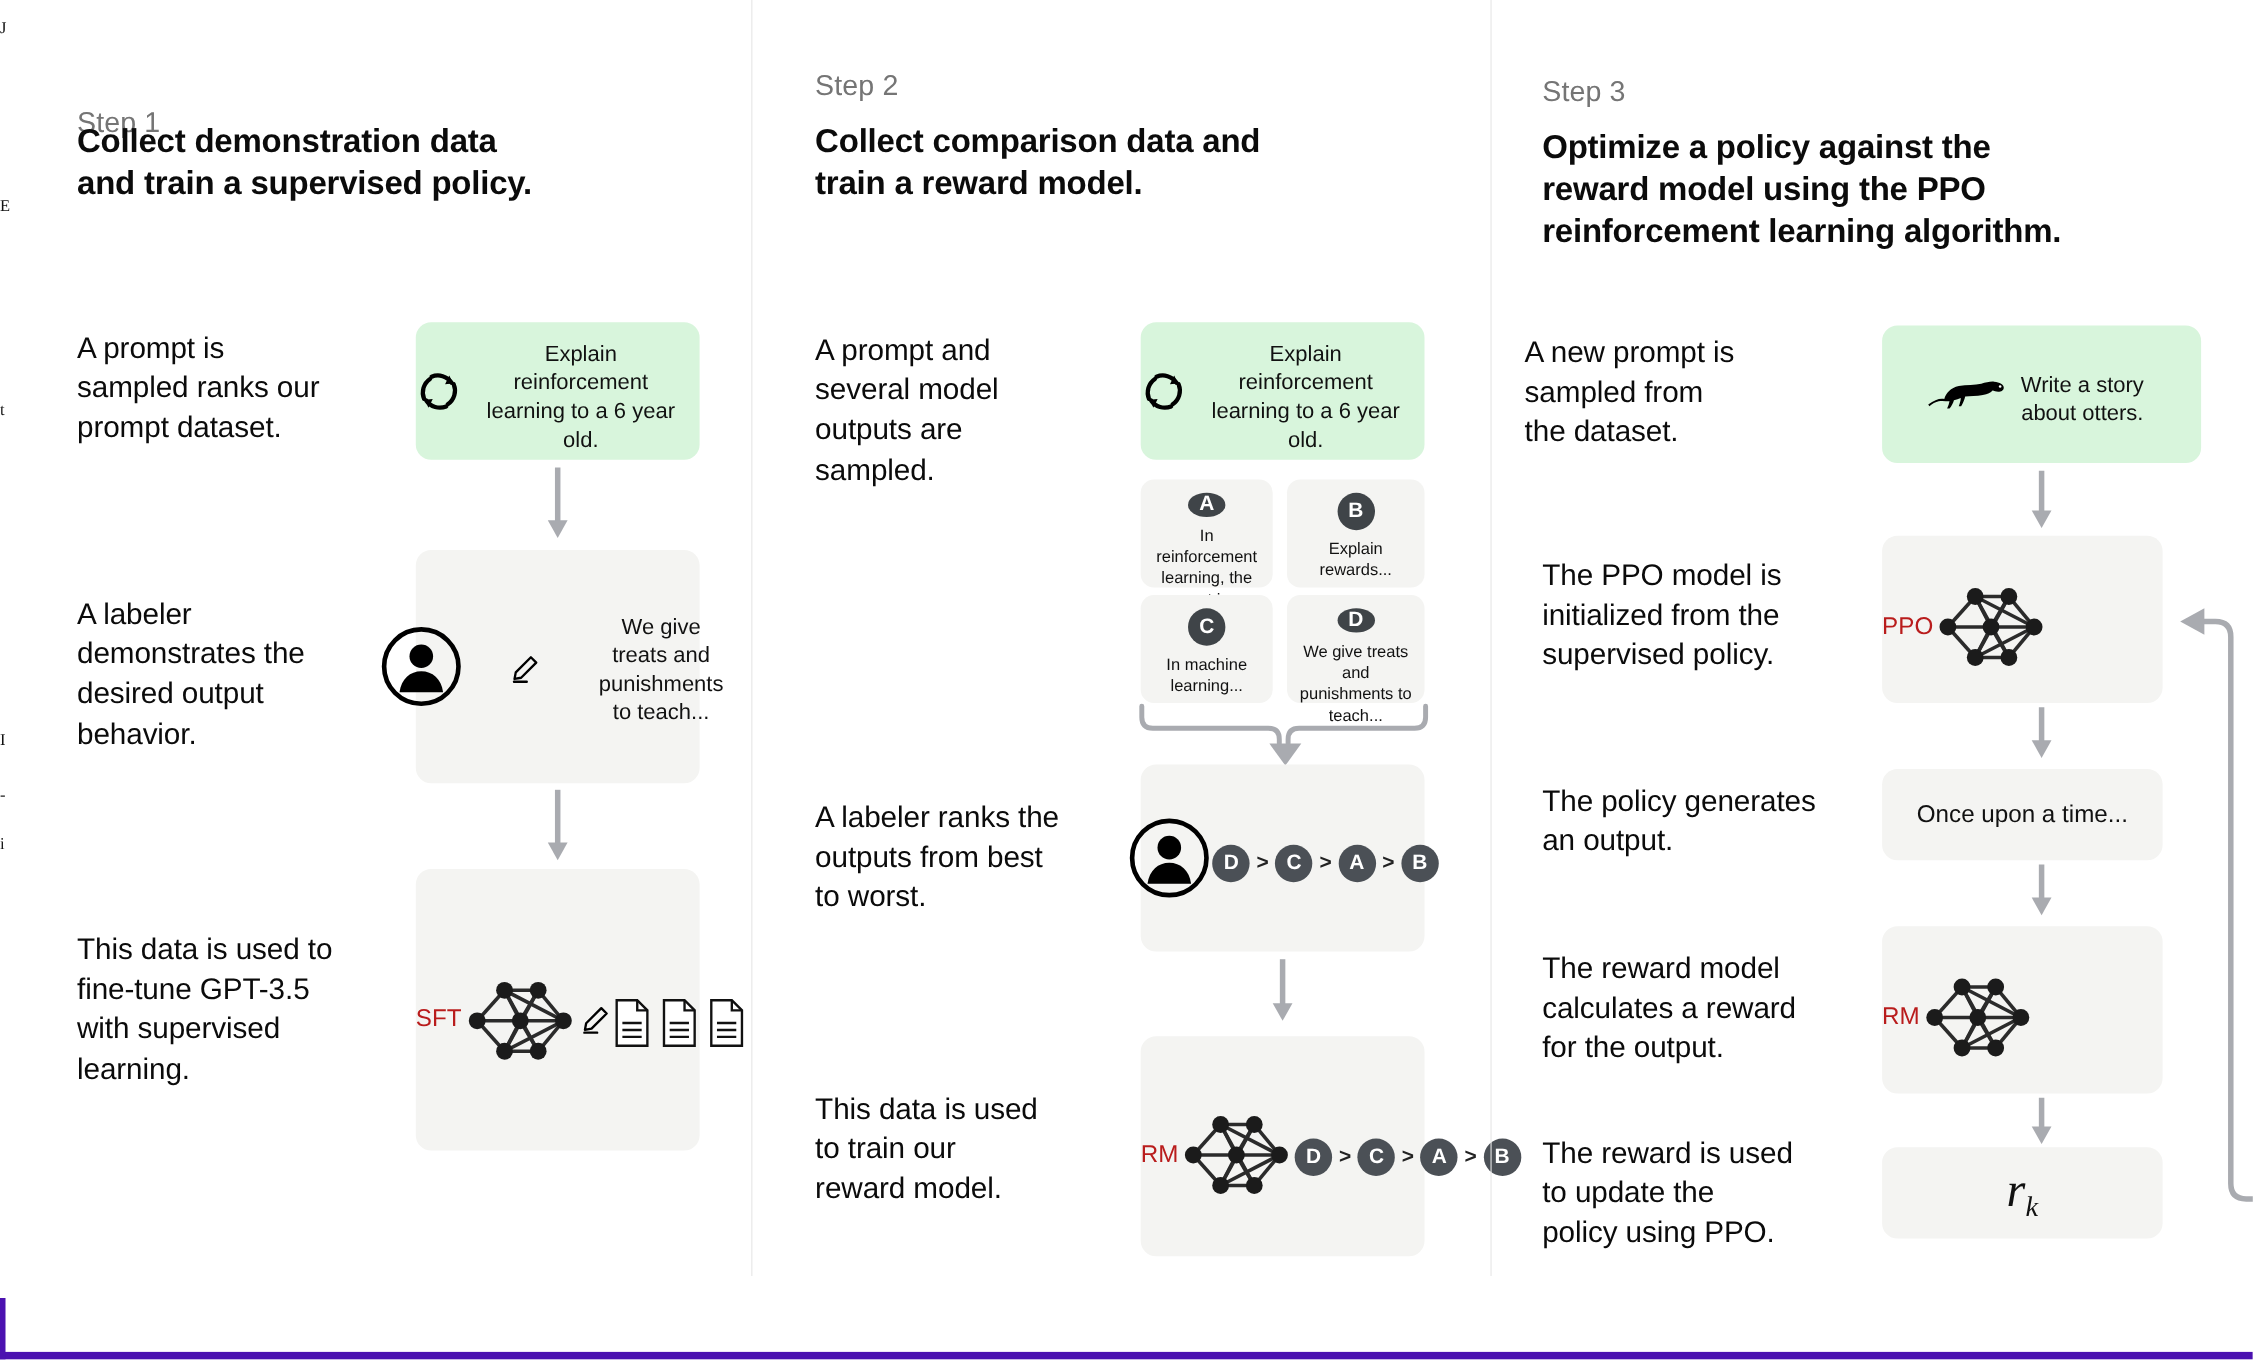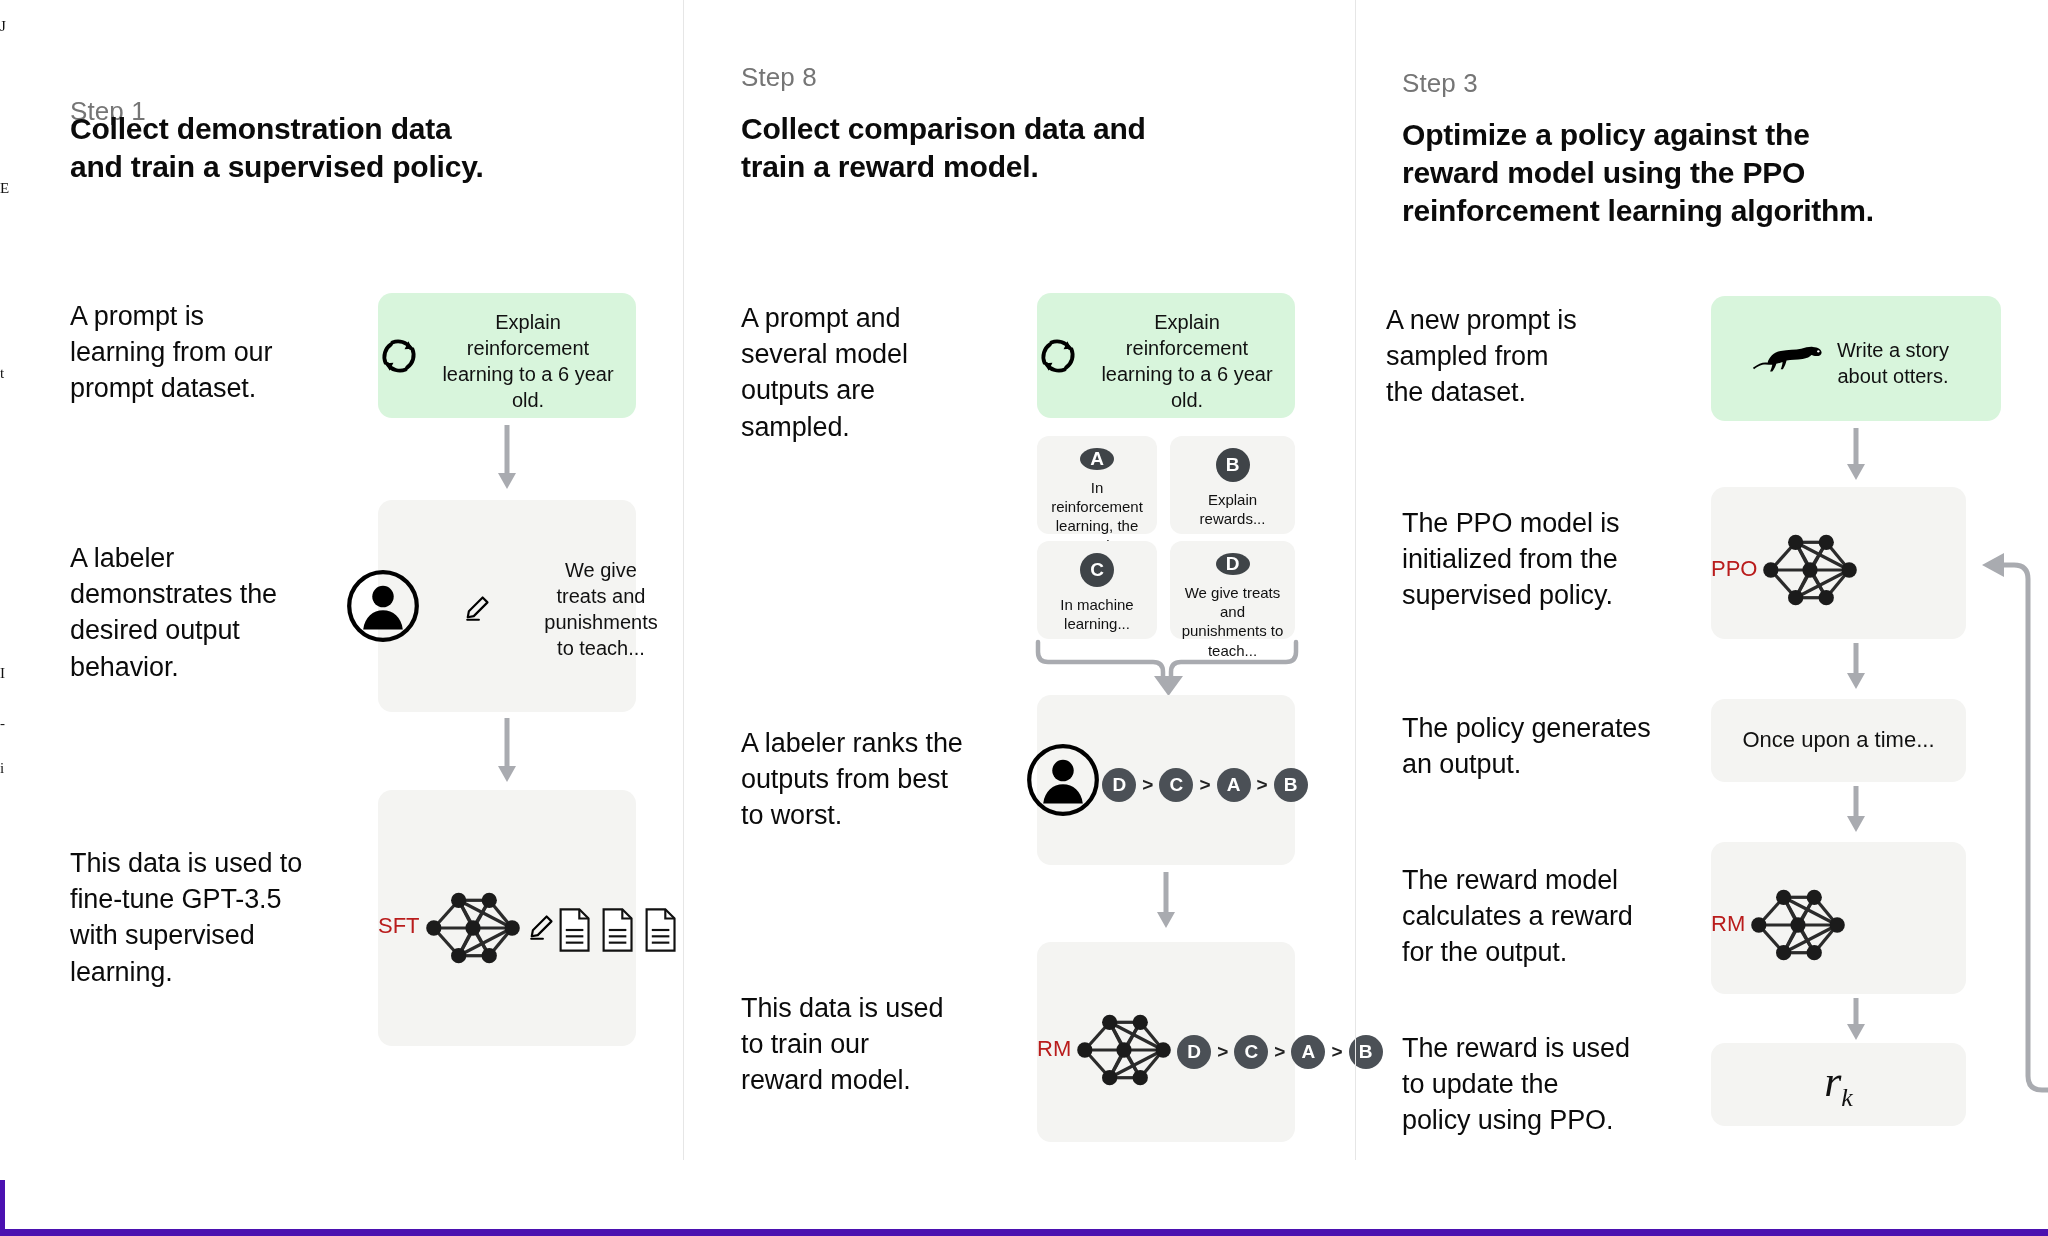--- a/index.html
+++ b/index.html
@@ -167,21 +167,21 @@
   <div class="edge-frag" style="top:715px;">-</div>
   <div class="edge-frag" style="top:760px;">i</div>
 
   <div class="column" id="col1">
 
     <div class="step-label" style="left:70px; top:60px;margin-top:36px;">Step 1</div>
     <div class="step-title" style="left:70px; top:110px; width:470px; white-space:pre-line;">Collect demonstration data
 and train a supervised policy.</div>
 
     <div class="body-text" style="left:70px; top:298px; width:250px; white-space:pre-line;">A prompt is
-learning from our
+sampled ranks our
 prompt dataset.</div>
     <div class="body-text" style="left:70px; top:540px; width:270px; white-space:pre-line;">A labeler
 demonstrates the
 desired output
 behavior.</div>
     <div class="body-text" style="left:70px; top:845px; width:280px; white-space:pre-line;">This data is used to
 fine-tune GPT-3.5
 with supervised
 learning.</div>
 
@@ -288,21 +288,21 @@
           <line x1="6.6" y1="16" x2="18.8" y2="16"></line>
             <line x1="6.6" y1="20.4" x2="18.8" y2="20.4"></line>
           <line x1="6.6" y1="24.8" x2="18.8" y2="24.8"></line>
         </svg>
       </span>
     </div>
   </div>
 
   <div class="column" id="col2">
 
-    <div class="step-label" style="left:57px; top:62px;">Step 8</div>
+    <div class="step-label" style="left:57px; top:62px;">Step 2</div>
     <div class="step-title" style="left:57px; top:110px; width:470px; white-space:pre-line;">Collect comparison data and
 train a reward model.</div>
 
     <div class="body-text" style="left:57px; top:300px; width:250px; white-space:pre-line;">A prompt and
 several model
 outputs are
 sampled.</div>
     <div class="body-text" style="left:57px; top:725px; width:280px; white-space:pre-line;">A labeler ranks the
 outputs from best
 to worst.</div>

